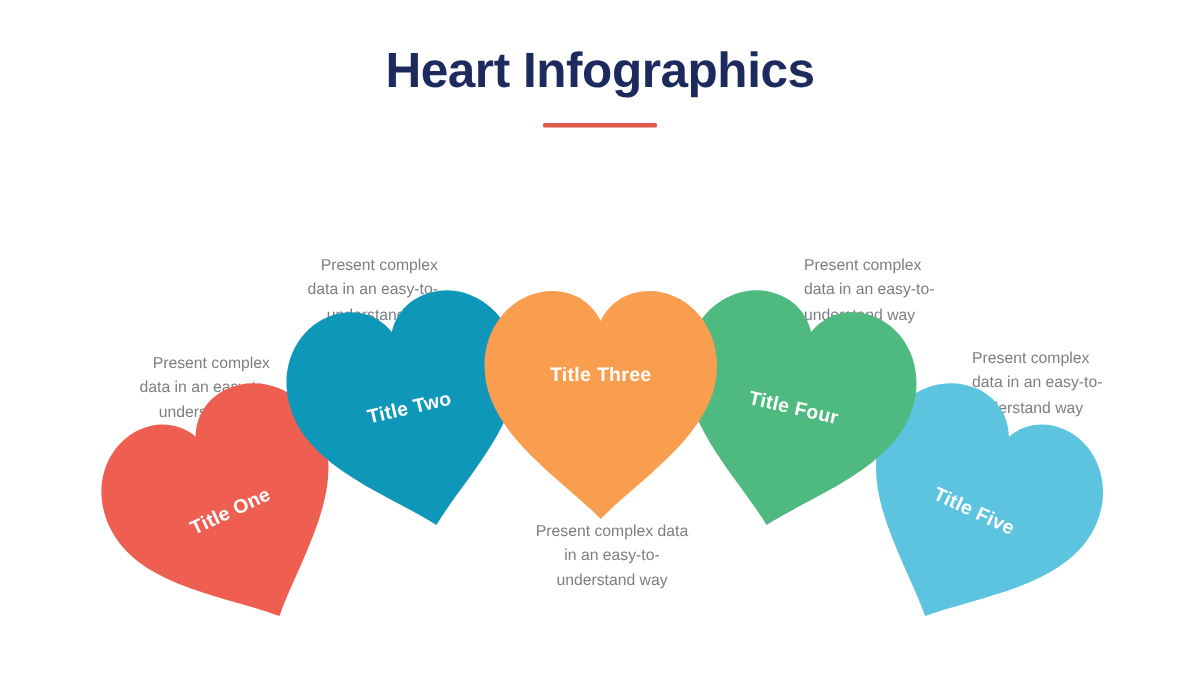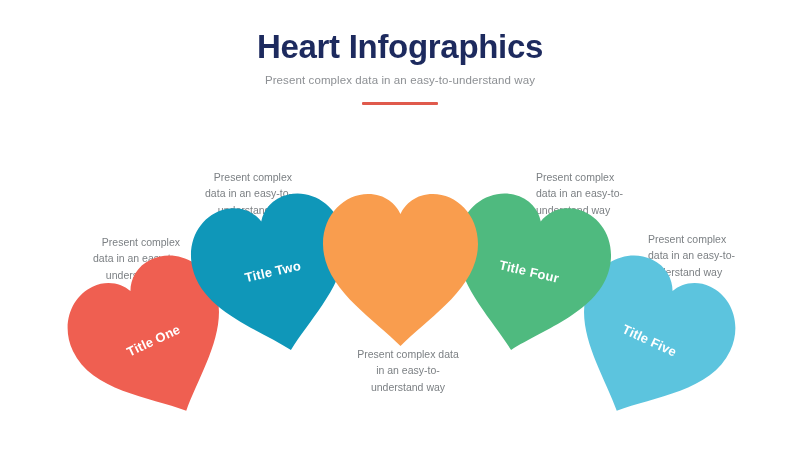--- a/index.html
+++ b/index.html
@@ -115,21 +115,20 @@
   #desc-4 { left: 536px; top: 153px; width: 152px; text-align: left; }
   #desc-5 { left: 648px; top: 215px; width: 152px; text-align: left; }
 </style>
 </head>
 <body style="background: rgb(255, 255, 255);">
 
 <div id="slide">
 
   <div class="header">
     <div class="title" style="color: rgb(29, 42, 94);">Heart Infographics</div>
-    <div class="subtitle">Present complex data in an easy-to-understand way</div>
     <div class="accent-rule" style="background: rgb(224, 90, 76);"></div>
   </div>
 
   <div class="stage">
 
     <div class="heart-wrap" id="heart-1" style="transform: rotate(-25deg);">
       <svg class="heart-svg" viewBox="0 0 175 165">
         <path d="M87.5 160 C 60 132, 10 102, 10 58 C 10 28, 32 8, 55 8 C 72 8, 83 18, 87.5 28 C 92 18, 103 8, 120 8 C 143 8, 165 28, 165 58 C 165 102, 115 132, 87.5 160 Z" fill="#ef5f51"></path>
       </svg>
       <div class="heart-label">Title One</div>
@@ -139,20 +138,21 @@
       <svg class="heart-svg" viewBox="0 0 175 165">
         <path d="M87.5 160 C 60 132, 10 102, 10 58 C 10 28, 32 8, 55 8 C 72 8, 83 18, 87.5 28 C 92 18, 103 8, 120 8 C 143 8, 165 28, 165 58 C 165 102, 115 132, 87.5 160 Z" fill="#0f97b9"></path>
       </svg>
       <div class="heart-label">Title Two</div>
     </div>
 
     <div class="heart-wrap" id="heart-3" style="transform: rotate(0deg);">
       <svg class="heart-svg" viewBox="0 0 175 165">
         <path d="M87.5 160 C 60 132, 10 102, 10 58 C 10 28, 32 8, 55 8 C 72 8, 83 18, 87.5 28 C 92 18, 103 8, 120 8 C 143 8, 165 28, 165 58 C 165 102, 115 132, 87.5 160 Z" fill="#f99d4e"></path>
       </svg>
+      <div class="heart-label">Title Three</div>
     </div>
 
     <div class="heart-wrap" id="heart-4" style="transform: rotate(13deg);">
       <svg class="heart-svg" viewBox="0 0 175 165">
         <path d="M87.5 160 C 60 132, 10 102, 10 58 C 10 28, 32 8, 55 8 C 72 8, 83 18, 87.5 28 C 92 18, 103 8, 120 8 C 143 8, 165 28, 165 58 C 165 102, 115 132, 87.5 160 Z" fill="#4fba7f"></path>
       </svg>
       <div class="heart-label">Title Four</div>
     </div>
 
     <div class="heart-wrap" id="heart-5" style="transform: rotate(25deg);">

